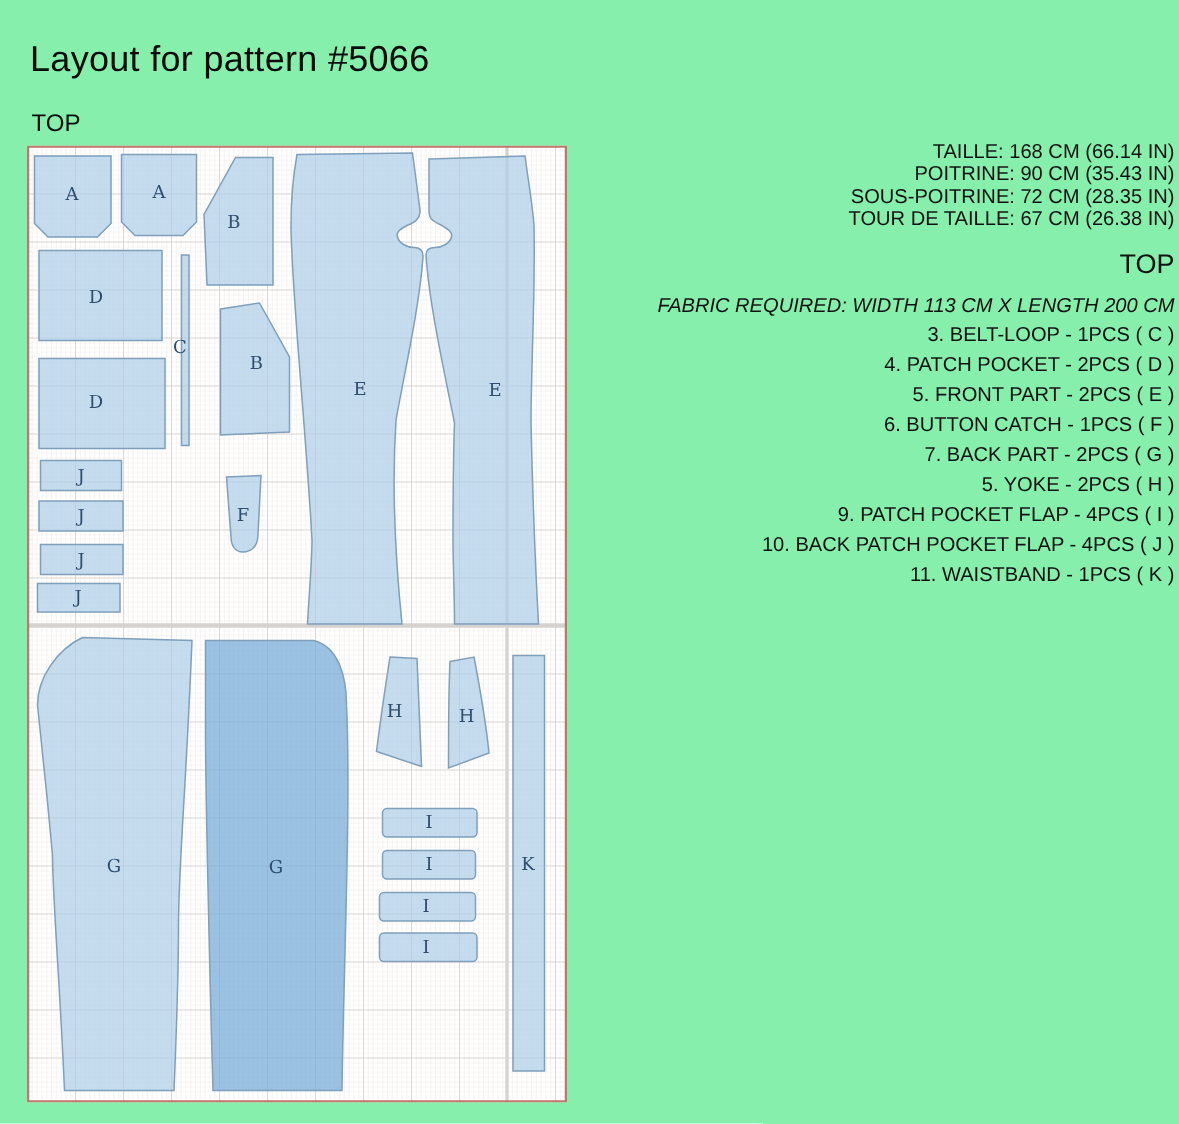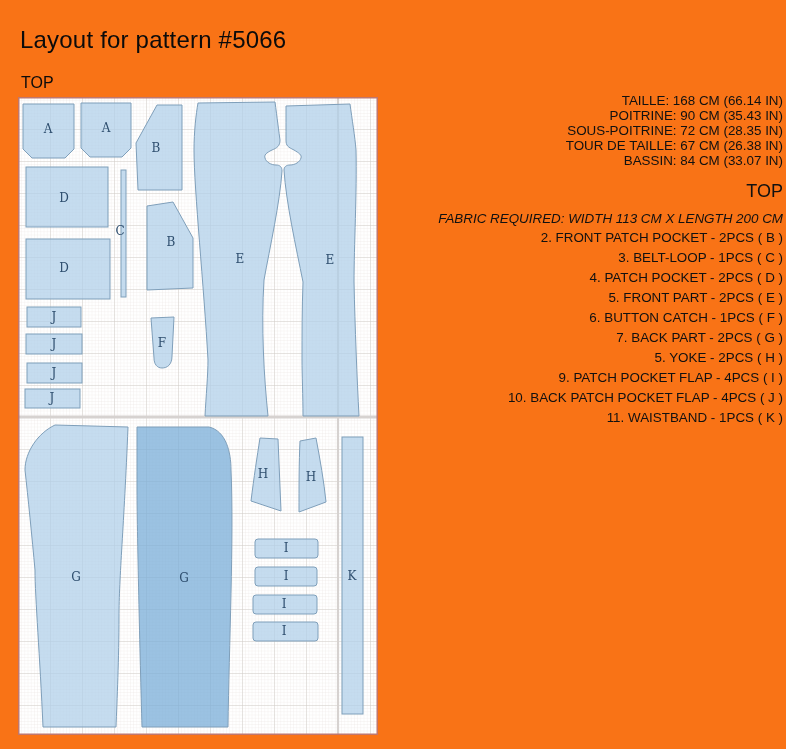--- a/index.html
+++ b/index.html
@@ -1,16 +1,16 @@
 <!DOCTYPE html>
 <html><head>
 <meta charset="utf-8">
 <style>
   html,body{margin:0;padding:0;background:#ffffff;}
-  .page{position:relative;width:786px;height:749px;background:#f97316;overflow:hidden;
+  .page{position:relative;width:786px;height:749px;background:#86efac;overflow:hidden;
         font-family:"Liberation Sans", sans-serif;color:#111;}
   .page-title{position:absolute;left:20px;top:26px;font-size:24px;font-weight:400;
               margin:0;letter-spacing:0.2px;color:#0b0b0b;}
   .section-label{position:absolute;left:21px;top:74px;font-size:16px;color:#0b0b0b;}
   .diagram{position:absolute;left:18px;top:97px;width:360px;height:638px;}
   .info{position:absolute;left:383px;top:93px;width:400px;text-align:right;}
   .m-line{font-size:13.4px;line-height:15px;white-space:nowrap;}
   .details-heading{font-size:18px;margin-top:13px;margin-bottom:8px;}
   .fabric-line{font-size:13.4px;line-height:18px;white-space:nowrap;font-style:italic;}
   .piece-item{font-size:13.4px;line-height:20px;white-space:nowrap;}
@@ -107,28 +107,26 @@
       <rect x="0.75" y="0.75" width="358.5" height="636.5" fill="none" stroke="#c0776e" stroke-width="1.5"></rect>
     </svg>
   </div>
 
   <div class="info">
     <div>
       <div class="m-line">TAILLE: 168 CM (66.14 IN)</div>
       <div class="m-line">POITRINE: 90 CM (35.43 IN)</div>
       <div class="m-line">SOUS-POITRINE: 72 CM (28.35 IN)</div>
       <div class="m-line">TOUR DE TAILLE: 67 CM (26.38 IN)</div>
-      <div class="m-line">BASSIN: 84 CM (33.07 IN)</div>
     </div>
 
     <div class="details-heading">TOP</div>
     <div class="fabric-line">FABRIC REQUIRED: WIDTH 113 CM X LENGTH 200 CM</div>
 
     <div class="piece-list">
-      <div class="piece-item">2. FRONT PATCH POCKET - 2PCS ( B )</div>
       <div class="piece-item">3. BELT-LOOP - 1PCS ( C )</div>
       <div class="piece-item">4. PATCH POCKET - 2PCS ( D )</div>
       <div class="piece-item">5. FRONT PART - 2PCS ( E )</div>
       <div class="piece-item">6. BUTTON CATCH - 1PCS ( F )</div>
       <div class="piece-item">7. BACK PART - 2PCS ( G )</div>
       <div class="piece-item">5. YOKE - 2PCS ( H )</div>
       <div class="piece-item">9. PATCH POCKET FLAP - 4PCS ( I )</div>
       <div class="piece-item">10. BACK PATCH POCKET FLAP - 4PCS ( J )</div>
       <div class="piece-item">11. WAISTBAND - 1PCS ( K )</div>
     </div>

